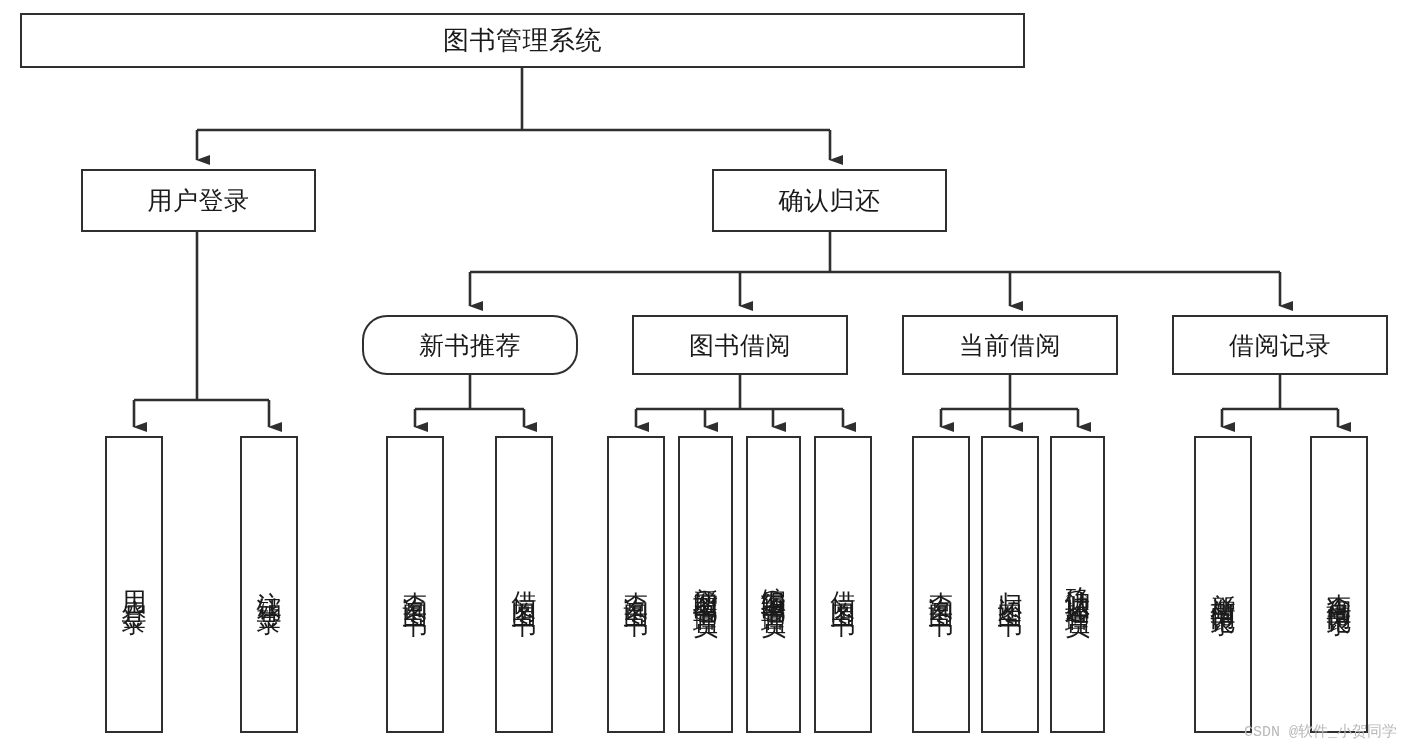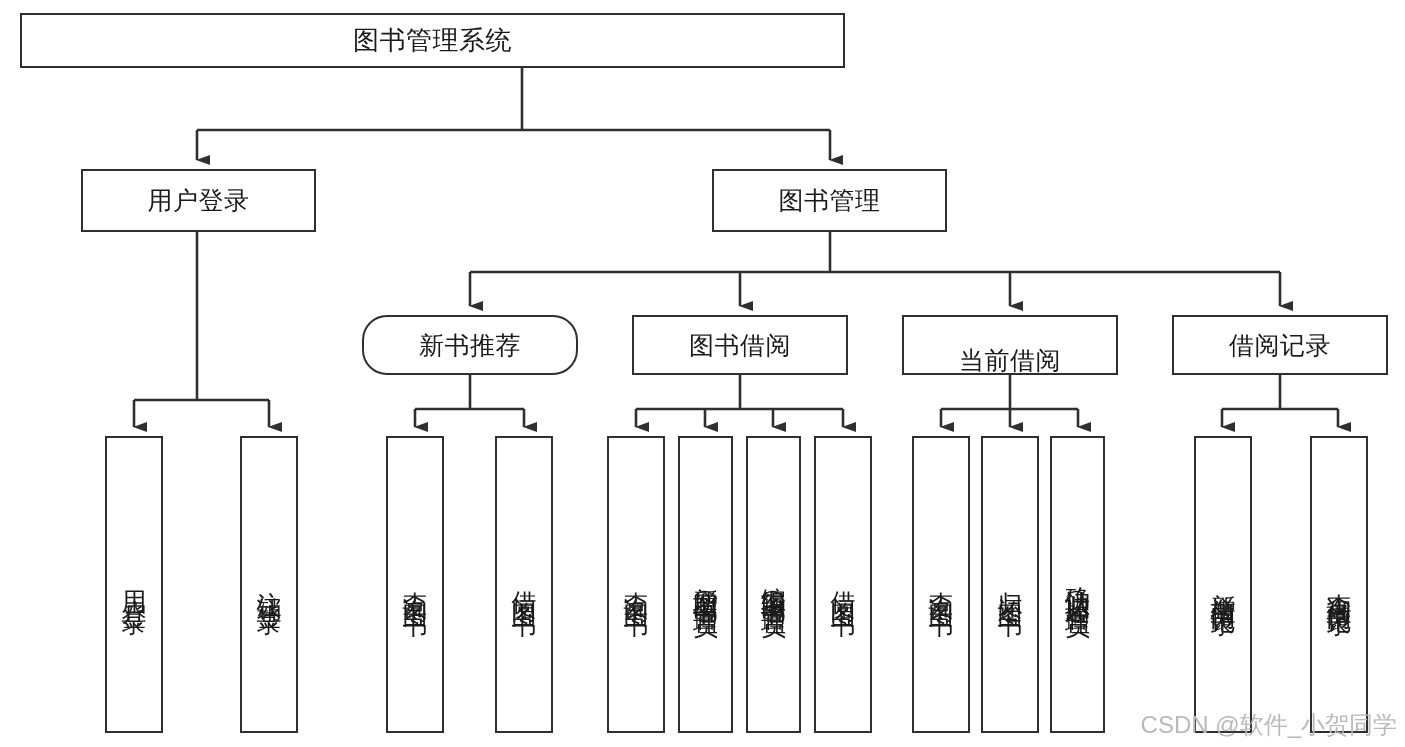--- a/index.html
+++ b/index.html
@@ -65,25 +65,25 @@
     text-align: center;
     -webkit-writing-mode: vertical-rl;
   }
   .leaf.tall .node-label {
     letter-spacing: 4px;
   }
   #watermark {
     position: absolute;
     right: 8px;
     bottom: 6px;
-    font-size: 24px;
+    font-size: 15px;
     color: #b9b9b9;
     white-space: nowrap;
     z-index: 5;
-    font-family: Liberation Sans, sans-serif;
+    font-family: Liberation Mono, monospace;
   }
 </style>
 </head>
 <body>
 
 <div id="canvas">
 
   <svg id="edges" viewBox="0 0 1405 747" xmlns="http://www.w3.org/2000/svg">
     <defs>
       <marker id="arrow" viewBox="0 0 12 14" refX="6" refY="13" markerWidth="12" markerHeight="14" orient="auto-start-reverse" markerUnits="userSpaceOnUse">
@@ -127,41 +127,41 @@
       <path d="M 1010 409 L 1010 427" marker-end="url(#arrow)"></path>
       <path d="M 1078 409 L 1078 427" marker-end="url(#arrow)"></path>
 
       <path d="M 1280 375 L 1280 409"></path>
       <path d="M 1222 409 L 1338 409"></path>
       <path d="M 1222 409 L 1222 427" marker-end="url(#arrow)"></path>
       <path d="M 1338 409 L 1338 427" marker-end="url(#arrow)"></path>
     </g>
   </svg>
 
-  <div class="node h-node root" style="left:20px; top:13px; width:825px; height:55px;">
+  <div class="node h-node root" style="left:20px; top:13px; width:1005px; height:55px;">
     <span class="node-label">图书管理系统</span>
   </div>
 
   <div class="node h-node" style="left:81px; top:169px; width:235px; height:63px;">
     <span class="node-label">用户登录</span>
   </div>
 
   <div class="node h-node" style="left:712px; top:169px; width:235px; height:63px;">
-    <span class="node-label">图书管理</span>
+    <span class="node-label">确认归还</span>
   </div>
 
   <div class="node h-node" style="left:362px; top:315px; width:216px; height:60px;border-radius:25px;">
     <span class="node-label">新书推荐</span>
   </div>
 
   <div class="node h-node" style="left:632px; top:315px; width:216px; height:60px;">
     <span class="node-label">图书借阅</span>
   </div>
 
-  <div class="node h-node" style="left:902px; top:315px; width:216px; height:60px;align-items:flex-end;">
+  <div class="node h-node" style="left:902px; top:315px; width:216px; height:60px;">
     <span class="node-label">当前借阅</span>
   </div>
 
   <div class="node h-node" style="left:1172px; top:315px; width:216px; height:60px;text-align:center;">
     <span class="node-label">借阅记录</span>
   </div>
 
   <div class="node leaf" style="left:105px; top:436px; width:58px; height:297px;">
     <span class="node-label">用户登录</span>
   </div>

